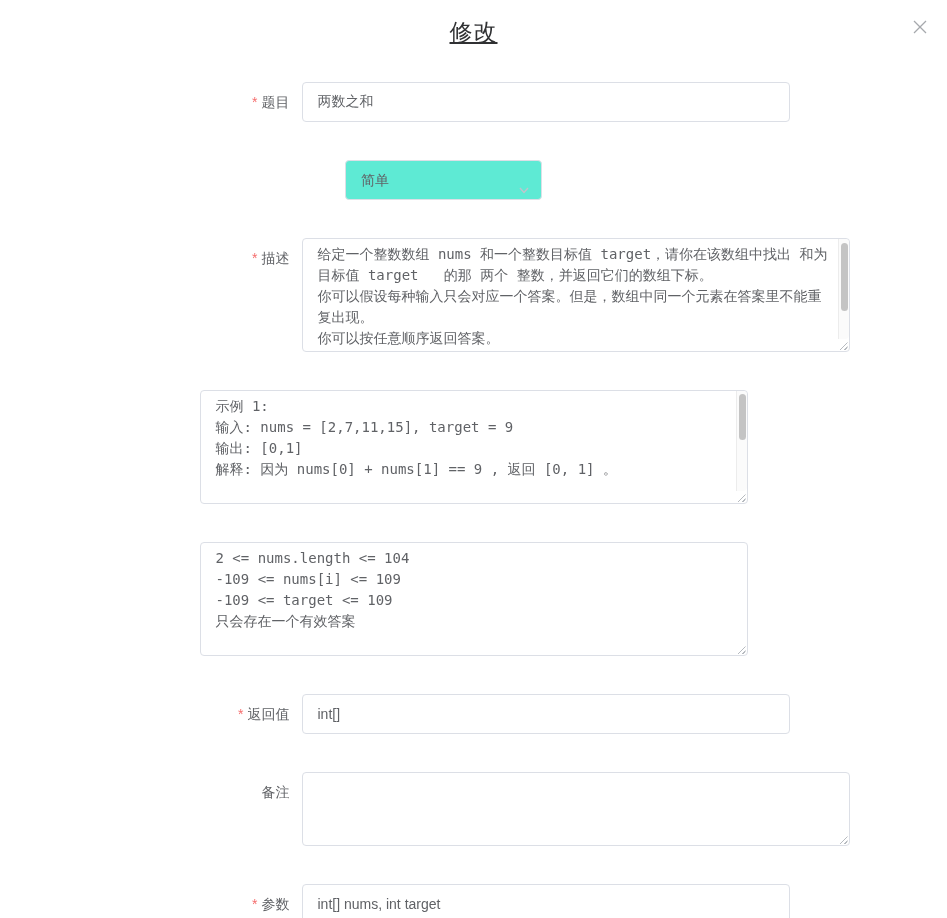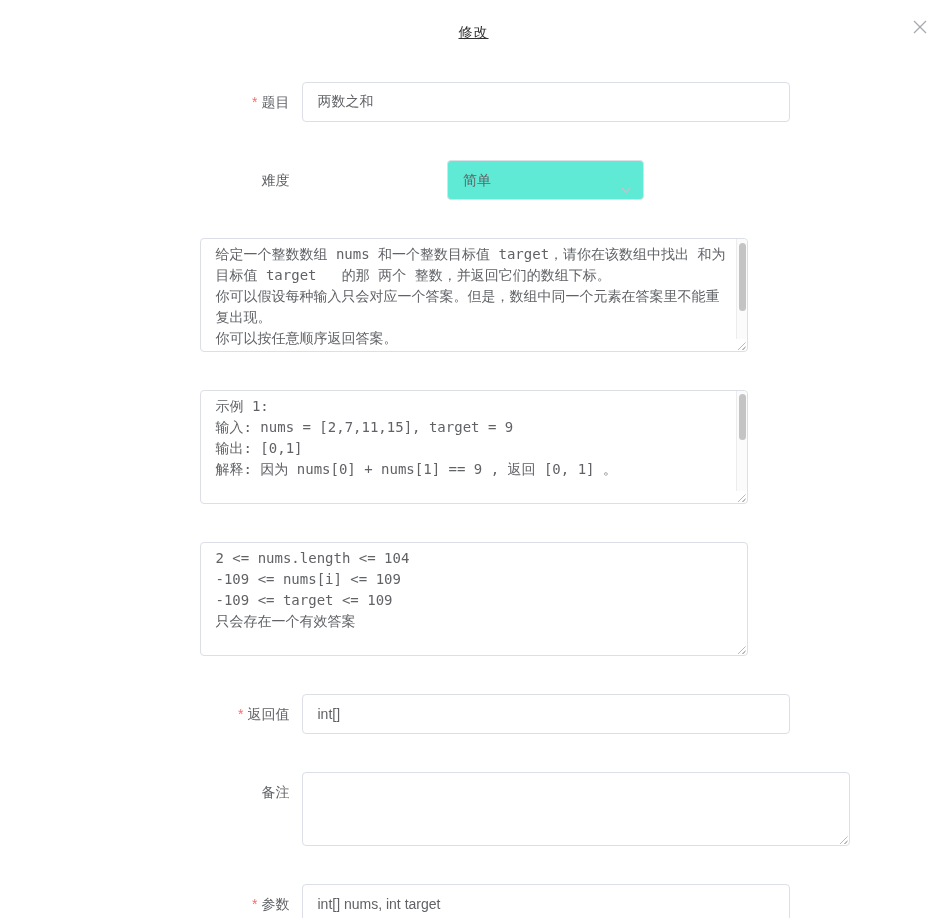--- a/index.html
+++ b/index.html
@@ -11,21 +11,21 @@
     background:#ffffff;
     margin:0 auto;
     overflow:hidden;
   }
   .dialog-header {
     padding-top:20px;
     text-align:center;
     position:relative;
   }
   .dialog-title {
-    font-size:14px;
+    font-size:23px;
     color:#303133;
     line-height:24px;
     font-weight:400;
     letter-spacing:1px;
     text-decoration:underline;
   }
   .close-btn {
     position:absolute;
     top:18px; right:18px;
     width:18px; height:18px;
@@ -169,34 +169,34 @@
   <div class="form">
 
     <div class="form-item">
       <div class="form-label"><span class="required-mark">*</span><span>题目</span></div>
       <div class="form-content">
         <input class="el-input" value="两数之和" style="">
       </div>
     </div>
 
     <div class="form-item">
-      <div class="form-label"><span>难度</span></div>
       <div class="form-content select-wrap">
         <div class="el-select">
           <span>简单</span>
           <span class="select-caret">
             <svg width="14" height="14" viewBox="0 0 14 14">
               <polyline points="3,5 7,9.5 11,5" fill="none" stroke="#c0c4cc" stroke-width="1.4"></polyline>
             </svg>
           </span>
         </div>
       </div>
     </div>
 
     <div class="form-item">
+      <div class="form-label"><span class="required-mark">*</span><span>描述</span></div>
       <div class="form-content textarea-wrap">
         <textarea class="el-textarea ta-large" spellcheck="false" style="">给定一个整数数组 nums 和一个整数目标值 target，请你在该数组中找出 和为目标值 target   的那 两个 整数，并返回它们的数组下标。
 你可以假设每种输入只会对应一个答案。但是，数组中同一个元素在答案里不能重复出现。
 你可以按任意顺序返回答案。</textarea>
         <div class="fake-scrollbar" style="bottom:13px;">
           <div class="fake-thumb" style="top:4px; height:68px;"></div>
         </div>
         <div class="resize-handle"></div>
       </div>
     </div>

